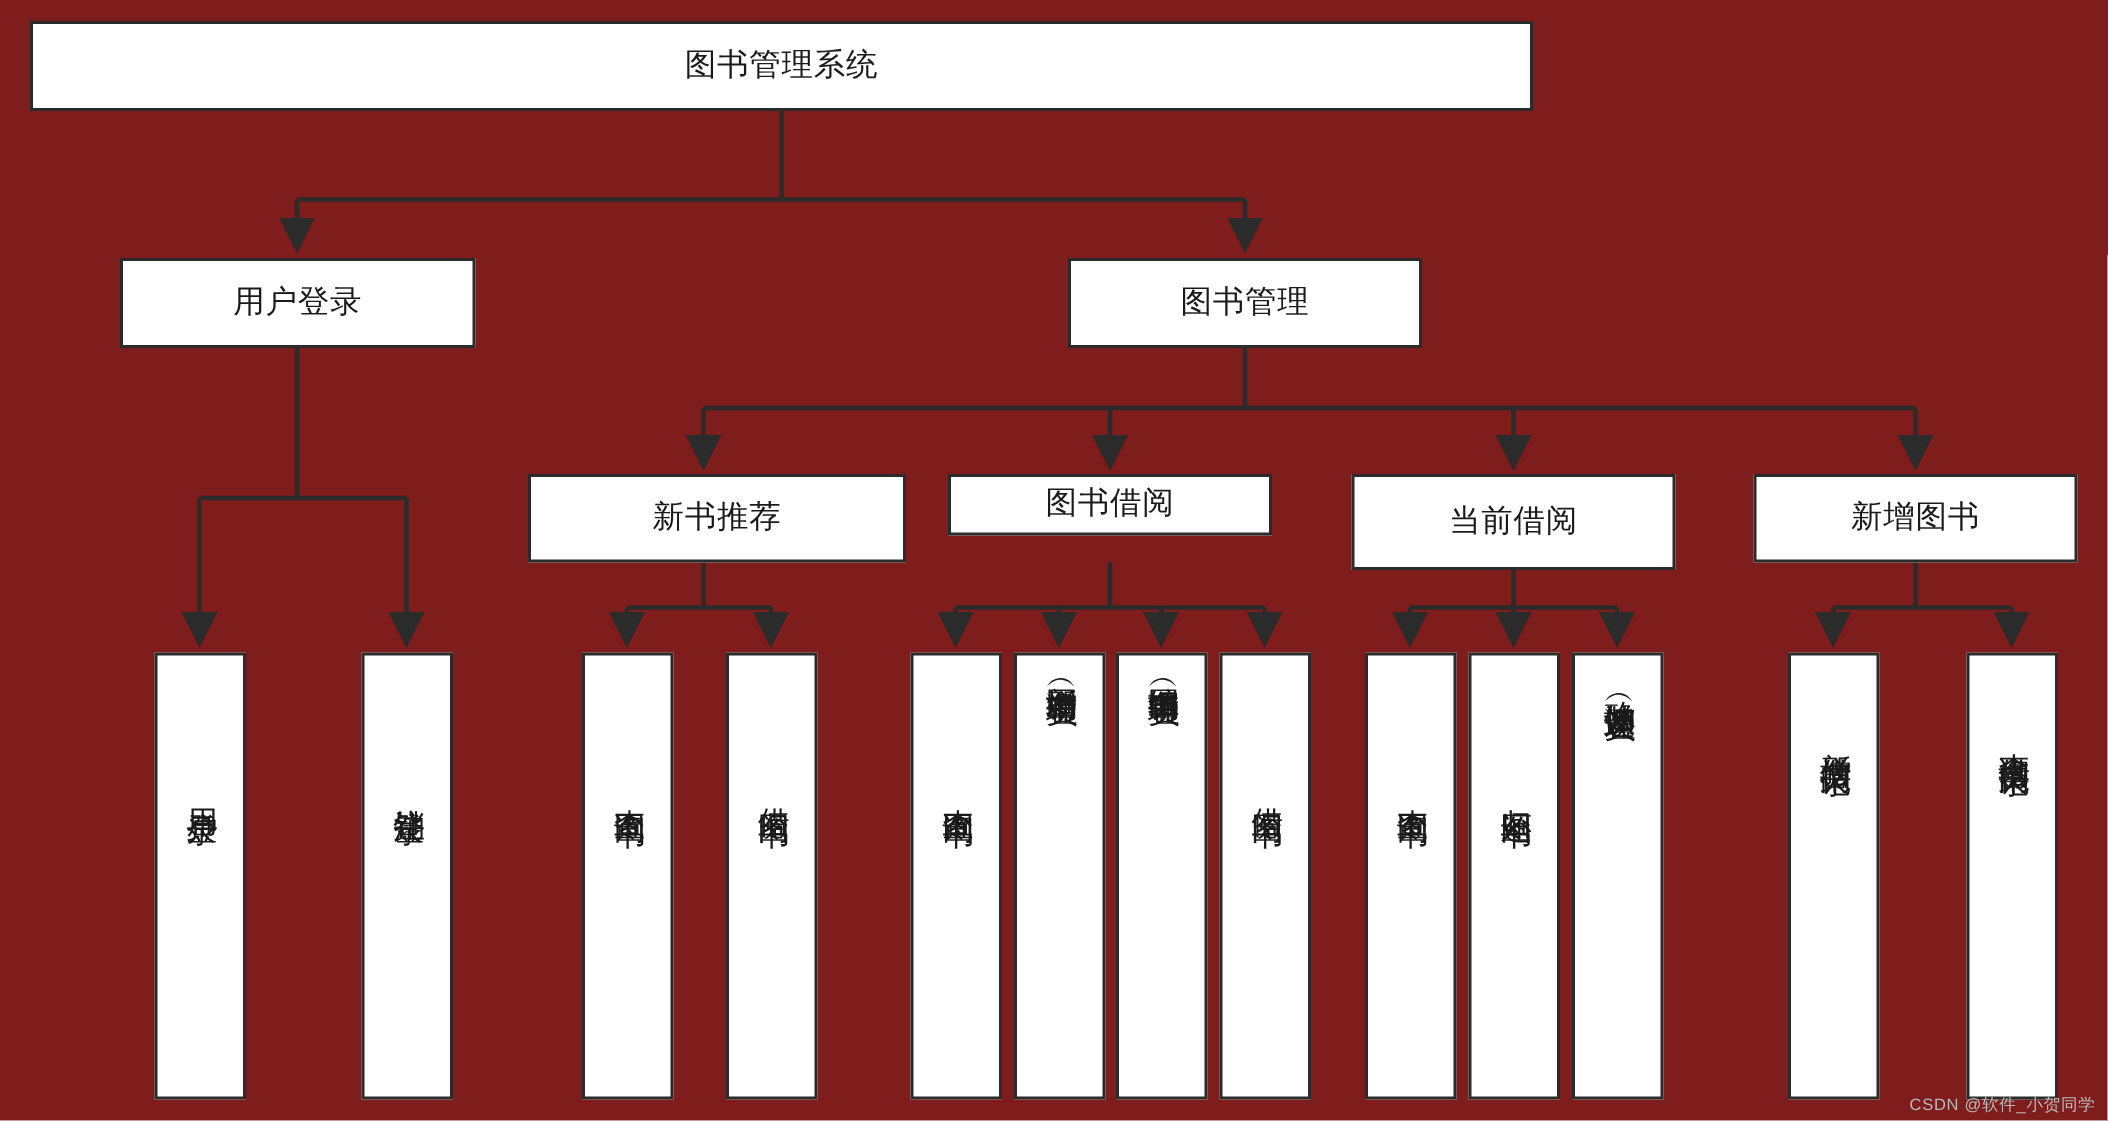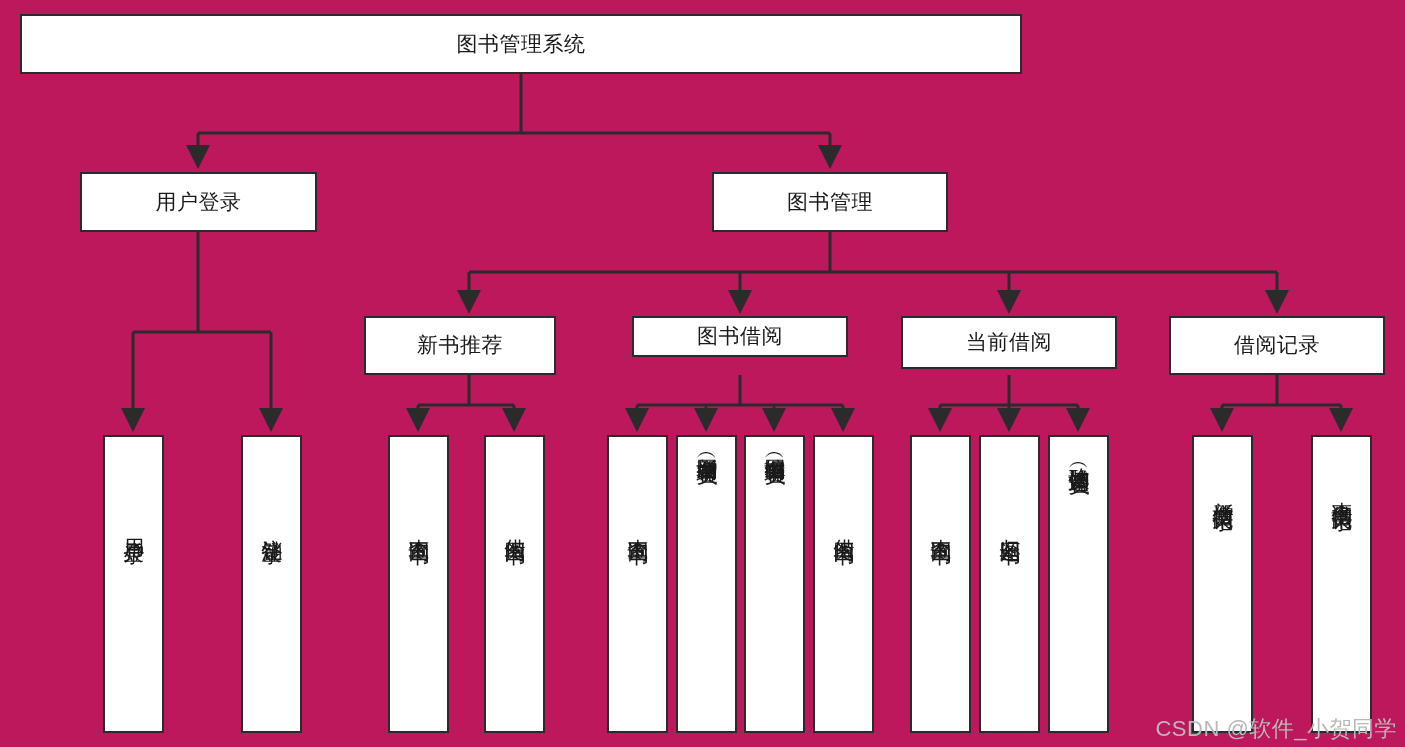--- a/index.html
+++ b/index.html
@@ -8,21 +8,21 @@
     padding: 0;
     background: #ffffff;
   }
   body {
     font-family: "Liberation Sans", "DejaVu Sans", sans-serif;
   }
   #diagram-root {
     position: relative;
     width: 1405px;
     height: 747px;
-    background: #be185d;
+    background: #7f1d1d;
     overflow: hidden;
   }
   #edge-layer {
     position: absolute;
     left: 0;
     top: 0;
     width: 1405px;
     height: 747px;
     pointer-events: none;
   }
@@ -65,21 +65,21 @@
     max-height: 100%;
     text-align: left;
   }
   .node.vert.tall .node-label {
     letter-spacing: 1px;
   }
   #watermark {
     position: absolute;
     right: 8px;
     bottom: 3px;
-    font-size: 22px;
+    font-size: 11px;
     color: #b9b9b9;
     letter-spacing: 0.5px;
     white-space: nowrap;
     font-family: "Liberation Sans", "DejaVu Sans", sans-serif;
   }
 </style>
 </head>
 <body>
 
 <div id="diagram-root">
@@ -138,31 +138,31 @@
     <span class="node-label">图书管理系统</span>
   </div>
 
   <div class="node horiz" style="left:80px; top:172px; width:237px; height:60px;">
     <span class="node-label">用户登录</span>
   </div>
   <div class="node horiz" style="left:712px; top:172px; width:236px; height:60px;justify-content:center;">
     <span class="node-label">图书管理</span>
   </div>
 
-  <div class="node horiz" style="left:364px; top:316px; width:192px; height:59px;align-items:center;">
+  <div class="node horiz" style="left:352px; top:316px; width:252px; height:59px;align-items:center;">
     <span class="node-label">新书推荐</span>
   </div>
   <div class="node horiz" style="left:632px; top:316px; width:216px; height:41px;">
     <span class="node-label">图书借阅</span>
   </div>
-  <div class="node horiz" style="left:901px; top:316px; width:216px; height:53px;">
+  <div class="node horiz" style="left:901px; top:316px; width:216px; height:64px;">
     <span class="node-label">当前借阅</span>
   </div>
   <div class="node horiz" style="left:1169px; top:316px; width:216px; height:59px;">
-    <span class="node-label">借阅记录</span>
+    <span class="node-label">新增图书</span>
   </div>
 
   <div class="node vert" style="left:103px; top:435px; width:61px; height:298px; padding-top:85px;">
     <span class="node-label">用户登录</span>
   </div>
   <div class="node vert" style="left:241px; top:435px; width:61px; height:298px; padding-top:85px;">
     <span class="node-label">注销登录</span>
   </div>
 
   <div class="node vert" style="left:388px; top:435px; width:61px; height:298px; padding-top:85px;">

